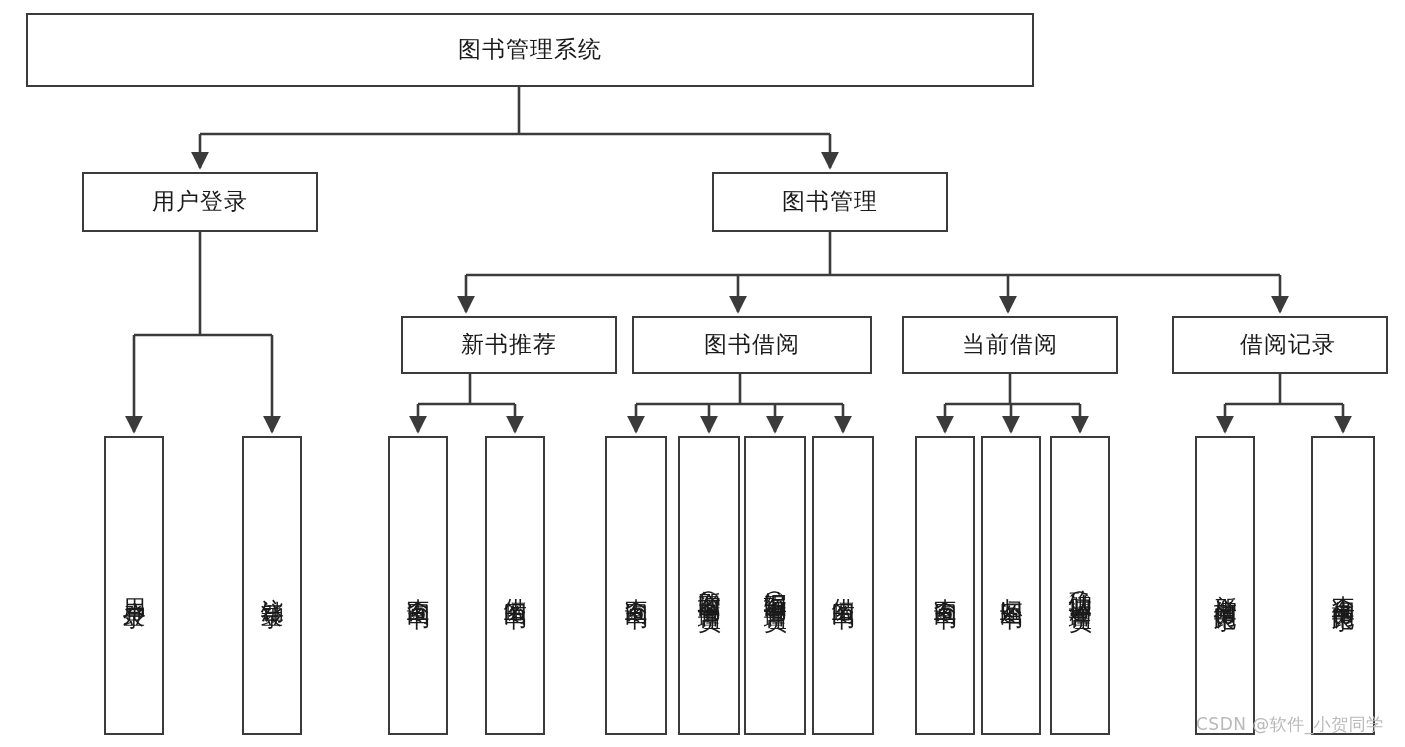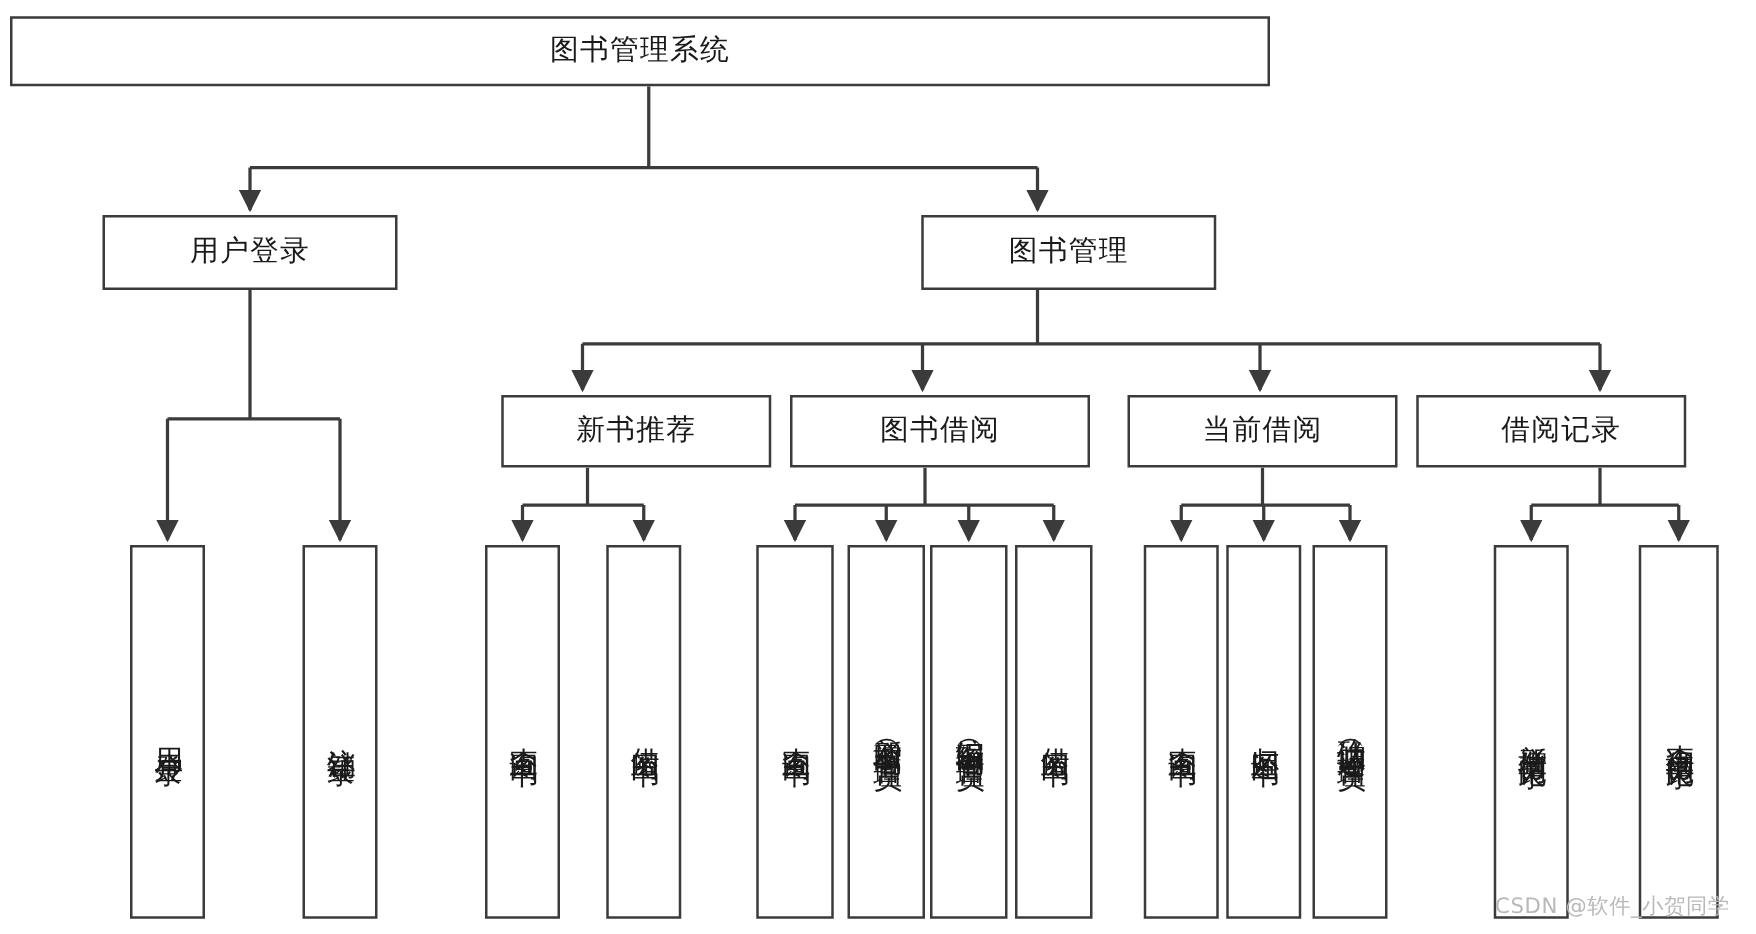--- a/index.html
+++ b/index.html
@@ -110,41 +110,41 @@
       <path d="M 1011 404 L 1011 432" marker-end="url(#arrow)"></path>
       <path d="M 1080 404 L 1080 432" marker-end="url(#arrow)"></path>
 
       <path d="M 1280 374 L 1280 404"></path>
       <path d="M 1225 404 L 1343 404"></path>
       <path d="M 1225 404 L 1225 432" marker-end="url(#arrow)"></path>
       <path d="M 1343 404 L 1343 432" marker-end="url(#arrow)"></path>
     </g>
   </svg>
 
-  <div class="node h" style="left:8px; top:13px; width:1008px; height:56px;">
+  <div class="node h" style="left:26px; top:13px; width:1008px; height:74px;">
     <span>图书管理系统</span>
   </div>
 
   <div class="node h" style="left:82px; top:172px; width:236px; height:60px;">
     <span>用户登录</span>
   </div>
-  <div class="node h" style="left:712px; top:172px; width:236px; height:60px;margin-left:25px;">
+  <div class="node h" style="left:712px; top:172px; width:236px; height:60px;">
     <span>图书管理</span>
   </div>
 
   <div class="node h" style="left:362px; top:316px; width:216px; height:58px;margin-left:39px;">
     <span>新书推荐</span>
   </div>
   <div class="node h" style="left:632px; top:316px; width:240px; height:58px;">
     <span>图书借阅</span>
   </div>
   <div class="node h" style="left:902px; top:316px; width:216px; height:58px;">
     <span>当前借阅</span>
   </div>
-  <div class="node h" style="left:1133px; top:316px; width:216px; height:58px;padding-left:16px;">
+  <div class="node h" style="left:1172px; top:316px; width:216px; height:58px;padding-left:16px;">
     <span>借阅记录</span>
   </div>
 
   <div class="node v" style="left:104px; top:436px; width:60px; height:299px;">
     <span class="vtext">用户登录</span>
   </div>
   <div class="node v" style="left:242px; top:436px; width:60px; height:299px;">
     <span class="vtext">注销登录</span>
   </div>
   <div class="node v" style="left:388px; top:436px; width:60px; height:299px;">

